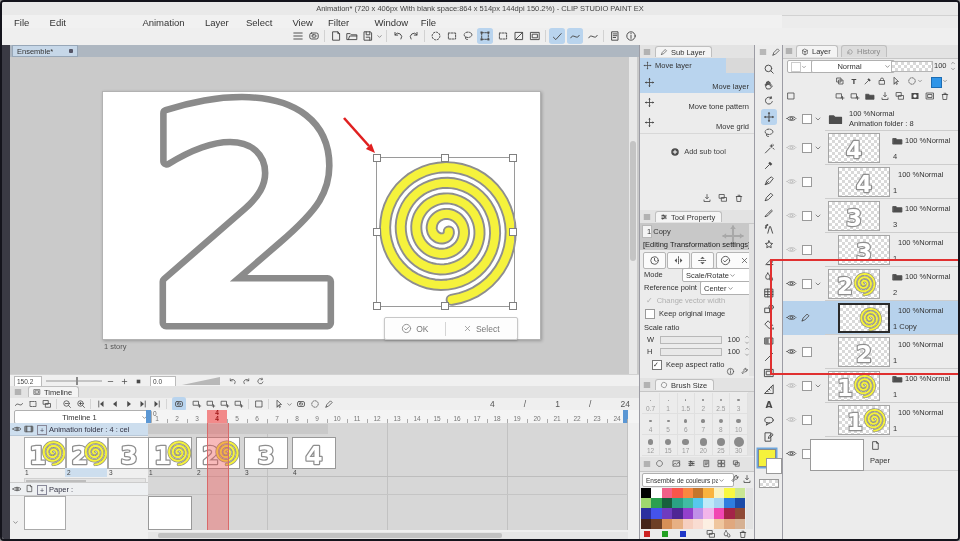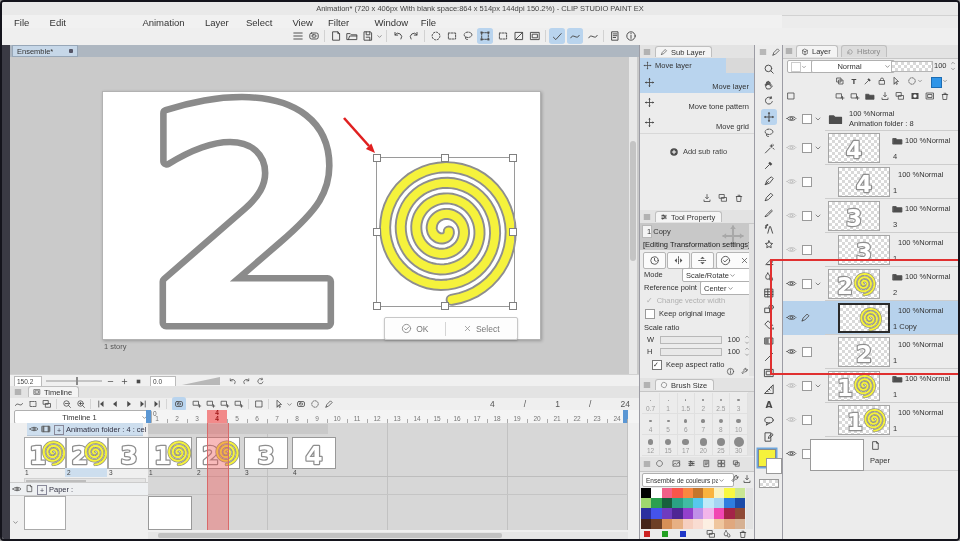--- a/index.html
+++ b/index.html
@@ -475,21 +475,21 @@
         <div style="position: absolute; left: 597px; top: 9px; width: 1px; height: 4px; background: rgb(170, 170, 170);"></div>
         <div class="f6 tx" style="position: absolute; left: 599px; top: 5px; width: 16px; text-align: center; color: rgb(119, 119, 119);">24</div>
         <div style="position: absolute; left: 617px; top: 9px; width: 1px; height: 4px; background: rgb(170, 170, 170);"></div>
       </div>
       <div style="position: absolute; left: 0px; top: 37px; width: 629px; height: 116px; background: rgb(239, 239, 239);">
         <div style="position: absolute; left: 138px; top: 0px; width: 480px; height: 107px; background: rgb(215, 215, 215);"></div>
         <div style="position: absolute; left: 257px; top: 0px; width: 1px; height: 107px; background: rgb(194, 194, 194);"></div>
         <div style="position: absolute; left: 377px; top: 0px; width: 1px; height: 107px; background: rgb(194, 194, 194);"></div>
         <div style="position: absolute; left: 497px; top: 0px; width: 1px; height: 107px; background: rgb(194, 194, 194);"></div>
         <div style="position: absolute; left: 617px; top: 0px; width: 1px; height: 107px; background: rgb(194, 194, 194);"></div>
-        <div style="position: absolute; left: 17px; top: 0px; width: 116px; height: 12px; background: rgb(205, 222, 238); border-bottom: 1px solid rgb(184, 200, 216);">
+        <div style="position: absolute; left: 0px; top: 0px; width: 138px; height: 12px; background: rgb(205, 222, 238); border-bottom: 1px solid rgb(184, 200, 216);">
           <div style="position: absolute; left: 2px; top: 1px; width: 10px; height: 10px;">
             <svg width="10" height="10" viewBox="0 0 20 20" fill="none" stroke="#4a4a4a" stroke-width="1.6" stroke-linecap="round" stroke-linejoin="round">
               <path d="M2 10c3.2-4.6 12.8-4.6 16 0c-3.2 4.6-12.8 4.6-16 0z"></path>
               <circle cx="10" cy="10" r="2.3"></circle>
             </svg>
           </div>
           <div style="position: absolute; left: 14px; top: 1px; width: 10px; height: 10px;">
             <svg width="10" height="10" viewBox="0 0 20 20" fill="none" stroke="#4a4a4a" stroke-width="1.6" stroke-linecap="round" stroke-linejoin="round">
               <rect x="2.5" y="4.5" width="15" height="11"></rect>
               <path d="M5.5 4.5v11M14.5 4.5v11M2.5 8h3M2.5 12h3M14.5 8h3M14.5 12h3"></path>
@@ -633,21 +633,21 @@
             <path d="M10 2l-2.2 2.7h4.4zM10 18l-2.2-2.7h4.4zM2 10l2.7-2.2v4.4zM18 10l-2.7-2.2v4.4z" fill="#4a4a4a" stroke="none"></path>
           </svg>
         </div>
         <div class="f7 tx" style="position: absolute; right: 6px; bottom: 2px; color: rgb(51, 51, 51); left: auto;">Move grid</div>
       </div>
       <div style="position: absolute; left: 18px; top: 100px; width: 80px; height: 13px; display: flex; align-items: center; gap: 4px; justify-content: center;">
         <svg width="10" height="10" viewBox="0 0 20 20" fill="none" stroke="#4a4a4a" stroke-width="1.6" stroke-linecap="round" stroke-linejoin="round">
           <circle cx="10" cy="10" r="7.5" fill="#4a4a4a" stroke="none"></circle>
           <path d="M10 6.5v7M6.5 10h7" stroke="#fff" stroke-width="2"></path>
         </svg>
-        <span class="f7" style="color:#444">Add sub ratio</span>
+        <span class="f7" style="color:#444">Add sub tool</span>
       </div>
       <div style="position: absolute; left: 62px; top: 148px; width: 10px; height: 10px;">
         <svg width="10" height="10" viewBox="0 0 20 20" fill="none" stroke="#4a4a4a" stroke-width="1.6" stroke-linecap="round" stroke-linejoin="round">
           <path d="M10 3v8M7 8.5l3 3 3-3"></path>
           <path d="M4 14v3h12v-3"></path>
         </svg>
       </div>
       <div style="position: absolute; left: 78px; top: 148px; width: 10px; height: 10px;">
         <svg width="10" height="10" viewBox="0 0 20 20" fill="none" stroke="#4a4a4a" stroke-width="1.6" stroke-linecap="round" stroke-linejoin="round">
           <rect x="3" y="3" width="9.5" height="7.5"></rect>

